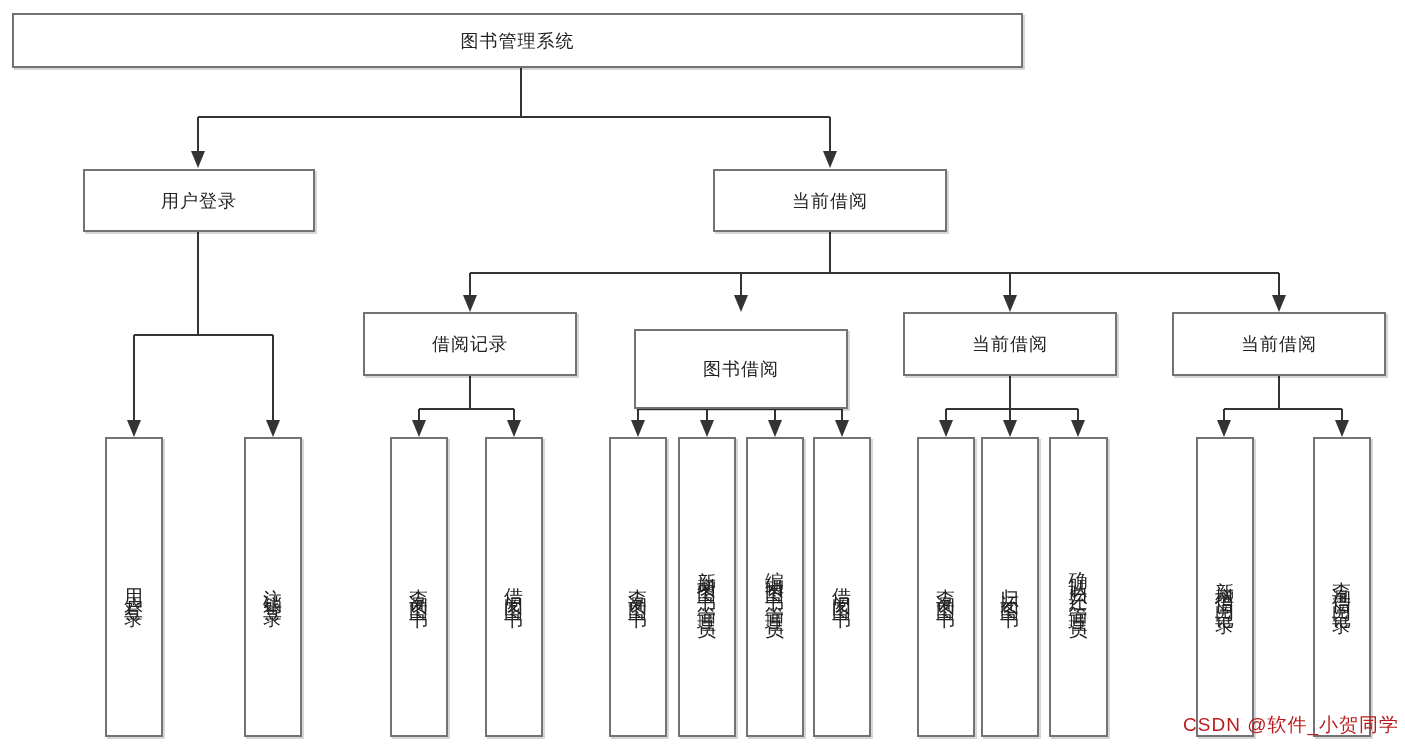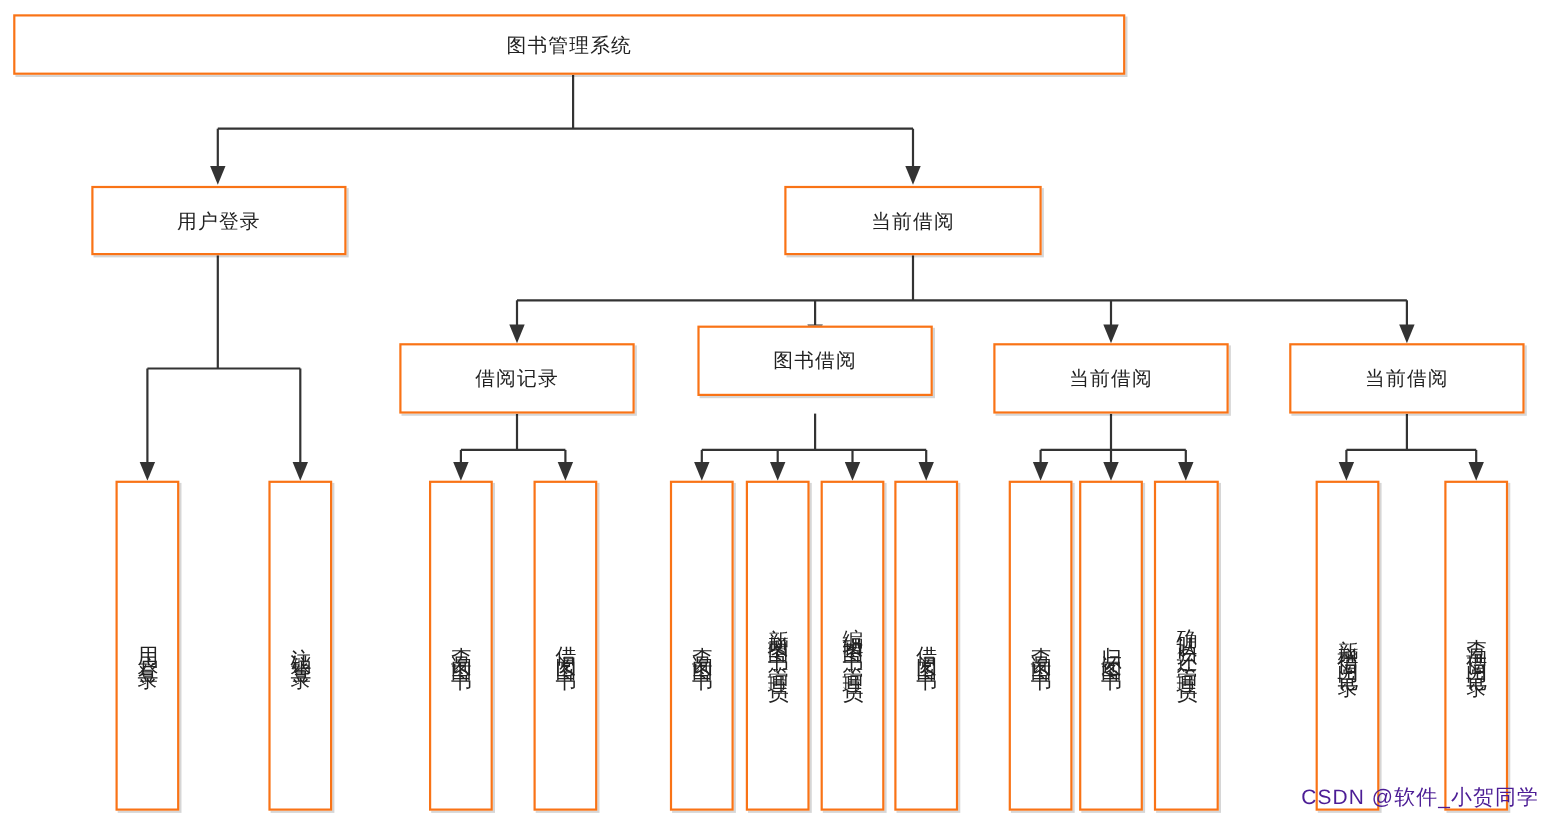--- a/index.html
+++ b/index.html
@@ -18,21 +18,21 @@
   #connectors {
     position: absolute;
     left: 0;
     top: 0;
     width: 1405px;
     height: 747px;
   }
   .box {
     position: absolute;
     box-sizing: border-box;
-    border: 2px solid #f97316;
+    border: 2px solid #737373;
     background: #ffffff;
     display: flex;
     align-items: center;
     justify-content: center;
     box-shadow: 2px 2px 0 rgba(0,0,0,0.16);
   }
   .hlabel {
     font-size: 18px;
     color: #222222;
     letter-spacing: 1px;
@@ -44,21 +44,21 @@
     font-size: 19px;
     color: #222222;
     letter-spacing: 7px;
     line-height: 1;
   }
   #watermark {
     position: absolute;
     right: 6px;
     bottom: 9px;
     font-size: 19px;
-    color: #4c1d95;
+    color: #b91c1c;
     letter-spacing: 1px;
     white-space: nowrap;
   }
 </style>
 </head>
 <body>
 
 <div id="stage">
 
   <svg id="connectors" viewBox="0 0 1405 747" xmlns="http://www.w3.org/2000/svg">
@@ -134,21 +134,21 @@
   <div class="box" style="left:83px;top:169px;width:232px;height:63px">
     <span class="hlabel">用户登录</span>
   </div>
   <div class="box" style="left:713px;top:169px;width:234px;height:63px">
     <span class="hlabel">当前借阅</span>
   </div>
 
   <div class="box" style="left:363px;top:312px;width:214px;height:64px">
     <span class="hlabel">借阅记录</span>
   </div>
-  <div class="box" style="left:634px;top:296px;width:214px;height:64px">
+  <div class="box" style="left:634px;top:329px;width:214px;height:80px">
     <span class="hlabel">图书借阅</span>
   </div>
   <div class="box" style="left:903px;top:312px;width:214px;height:64px">
     <span class="hlabel">当前借阅</span>
   </div>
   <div class="box" style="left:1172px;top:312px;width:214px;height:64px">
     <span class="hlabel">当前借阅</span>
   </div>
 
   <div class="box leaf" style="left:105px;top:437px;width:58px;height:300px">

